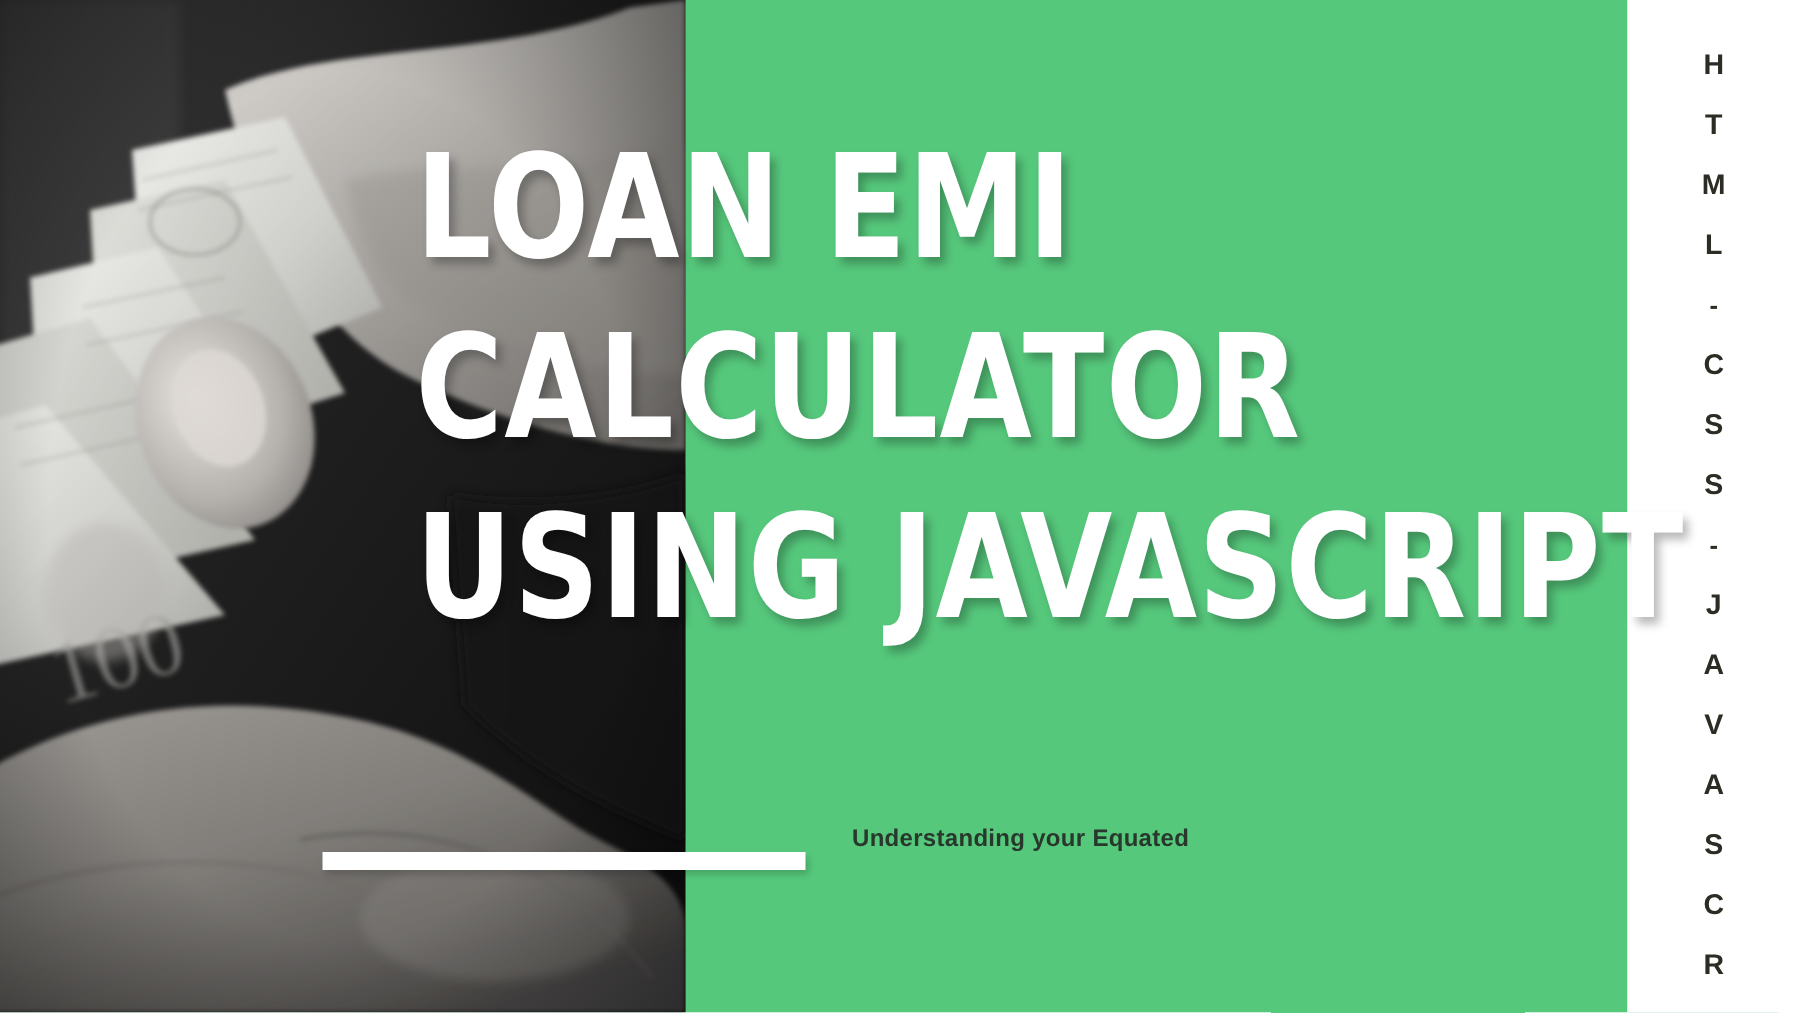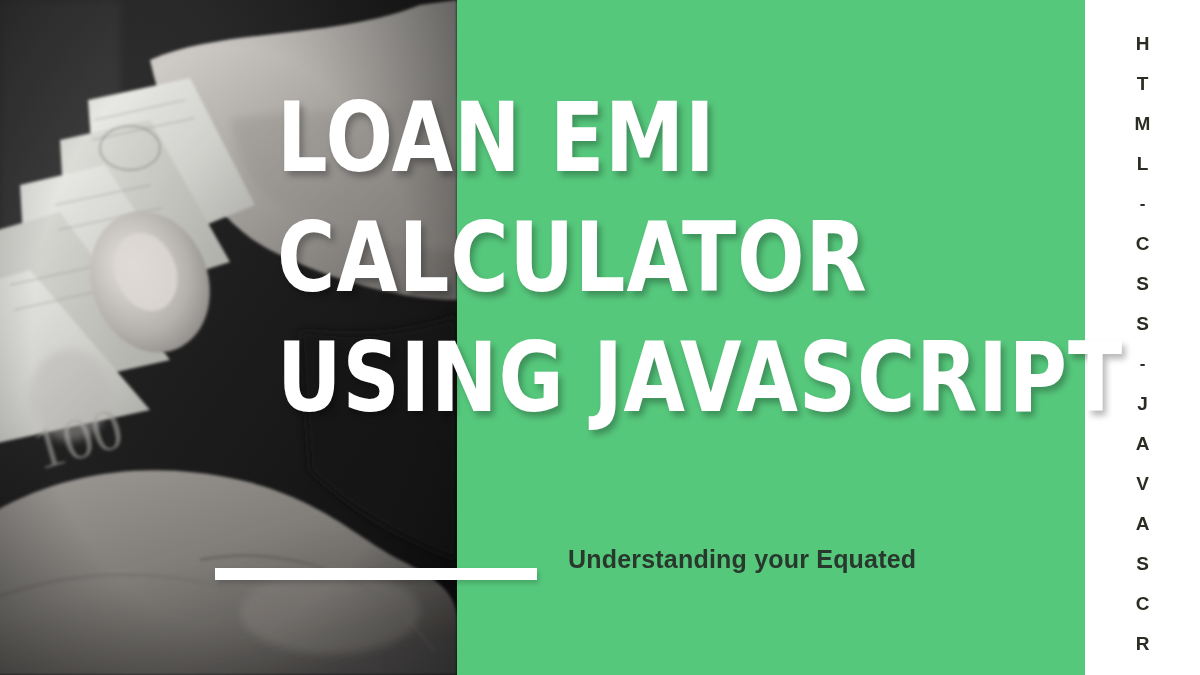--- a/index.html
+++ b/index.html
@@ -65,21 +65,21 @@
     z-index:5;
     box-shadow:2px 3px 5px rgba(0,0,0,0.18);
   }
 
   
   .subtitle {
     position:absolute;
     left:568px; top:543px;
     width:400px;
     z-index:5;
-    font-size:25px;
+    font-size:16px;
     font-weight:700;
     line-height:33px;
     color:#28382c;
     letter-spacing:0.2px;
   }
 
   
   .sidebar {
     position:absolute;
     left:1085px; top:0;

